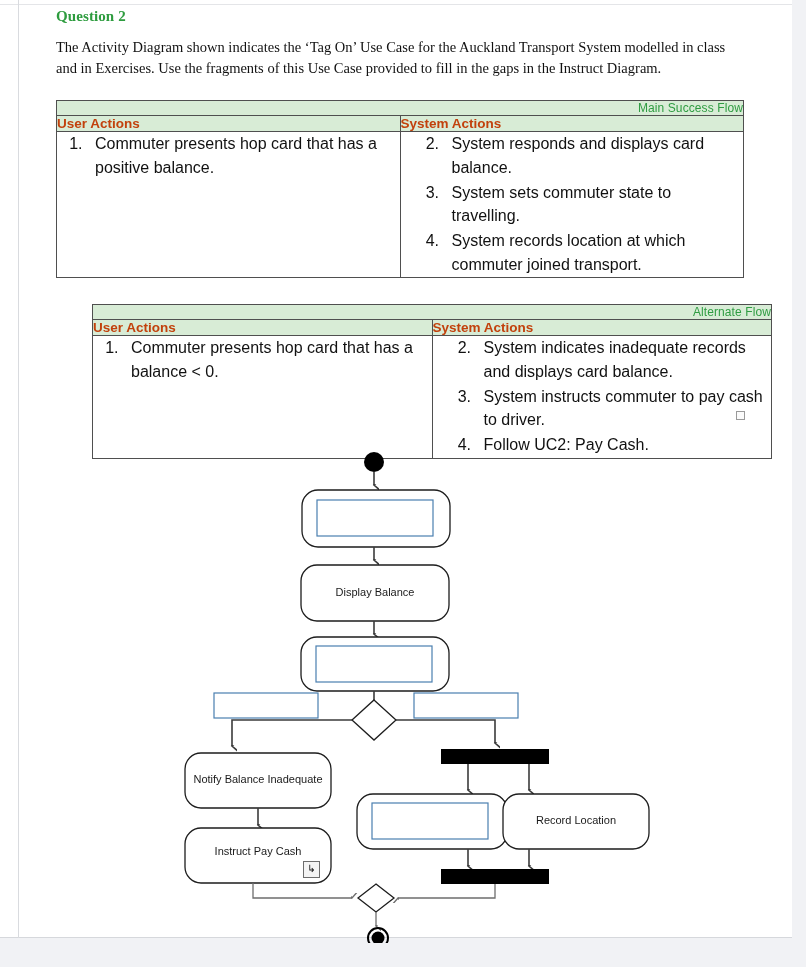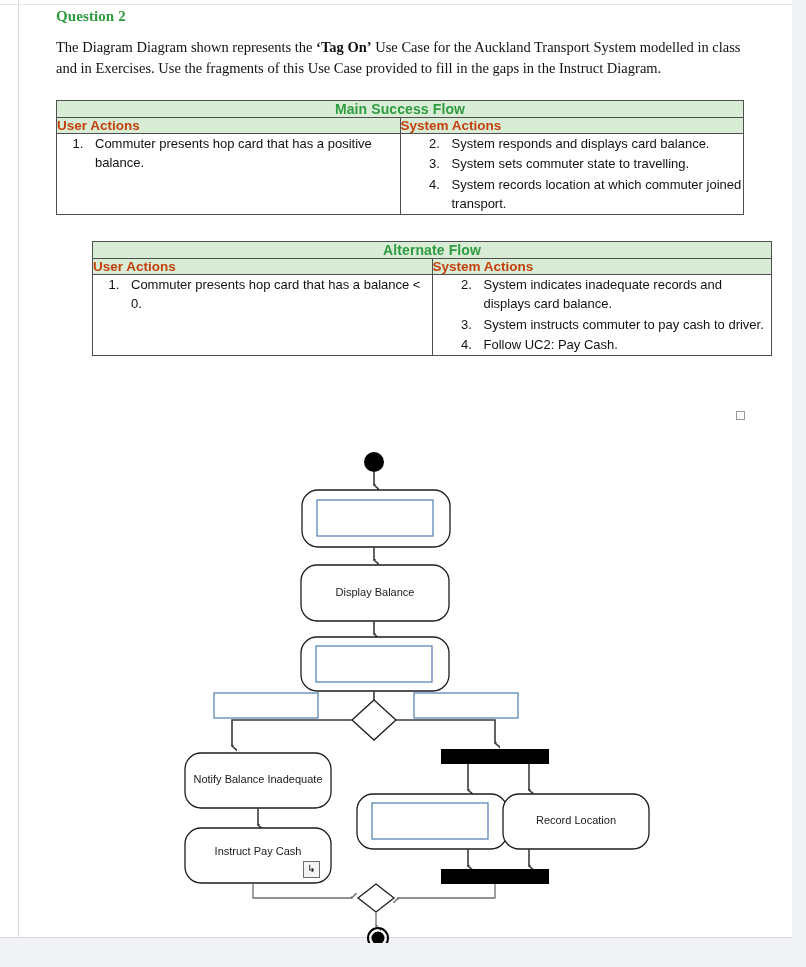--- a/index.html
+++ b/index.html
@@ -52,60 +52,60 @@
     letter-spacing: .1px;
   }
   .q-body {
     font-family: "Liberation Serif", serif;
     font-size: 14.5px;
     line-height: 1.42;
     color: #111;
     margin: 0 0 22px 0;
     width: 692px;
   }
-  .q-body b { font-weight: bold; }
+  .q-body b { font-weight: normal; }
 
   
   .flow-table {
     border-collapse: collapse;
     margin-bottom: 26px;
     table-layout: fixed;
     background: #fff;
   }
   .flow-table.t1 { width: 688px; }
   .flow-table.t2 { width: 680px; margin-left: 36px; }
   .flow-table td, .flow-table th {
     border: 1px solid #4f4f4f;
     vertical-align: top;
     padding: 0;
   }
   .flow-title-cell {
     background: #d8ecd6;
     padding: 6px 10px 7px 10px;
     font-family: "Liberation Sans", sans-serif;
-    font-weight: bold;
-    font-size: 14px;
+    font-weight: normal;
+    font-size: 12px;
     color: #2f9c42;
-    text-align: center;
+    text-align: right;
     letter-spacing: .1px;
   }
   .flow-head-cell {
     background: #d8ecd6;
     padding: 6px 10px 7px 10px;
     font-family: "Liberation Sans", sans-serif;
     font-weight: bold;
     font-size: 13.5px;
     color: #c2410c;
     text-align: left;
   }
   .flow-body-cell {
     background: #ffffff;
     padding: 9px 10px 12px 10px;
     font-family: "Liberation Sans", sans-serif;
-    font-size: 13px;
+    font-size: 16px;
     color: #111;
     line-height: 1.48;
     height: 72px;
   }
   .flow-body-cell ol {
     margin: 0;
     padding-left: 30px;
   }
   .flow-body-cell.sys ol { padding-left: 43px; }
   .flow-body-cell li {
@@ -180,21 +180,21 @@
 
 <div id="page">
   <div class="doc-gutter"></div>
   <div class="doc-top-rule"></div>
   <div class="doc-left-rule"></div>
 
   <div class="content">
 
     <h2 class="q-title">Question 2</h2>
 
-    <p class="q-body"><span>The Diagram Diagram shown represents the </span><b>‘Tag On’</b><span> Use Case for the Auckland Transport System modelled in class and in Exercises. Use the fragments of this Use Case provided to fill in the gaps in the Instruct Diagram.</span></p>
+    <p class="q-body"><span>The Activity Diagram shown indicates the </span><b>‘Tag On’</b><span> Use Case for the Auckland Transport System modelled in class and in Exercises. Use the fragments of this Use Case provided to fill in the gaps in the Instruct Diagram.</span></p>
 
     <table class="flow-table t1">
       <tbody>
           <tr>
         <td class="flow-title-cell" colspan="2">Main Success Flow</td>
       </tr>
       <tr>
         <th class="flow-head-cell col-user">User Actions</th>
         <th class="flow-head-cell col-sys">System Actions</th>
       </tr>

